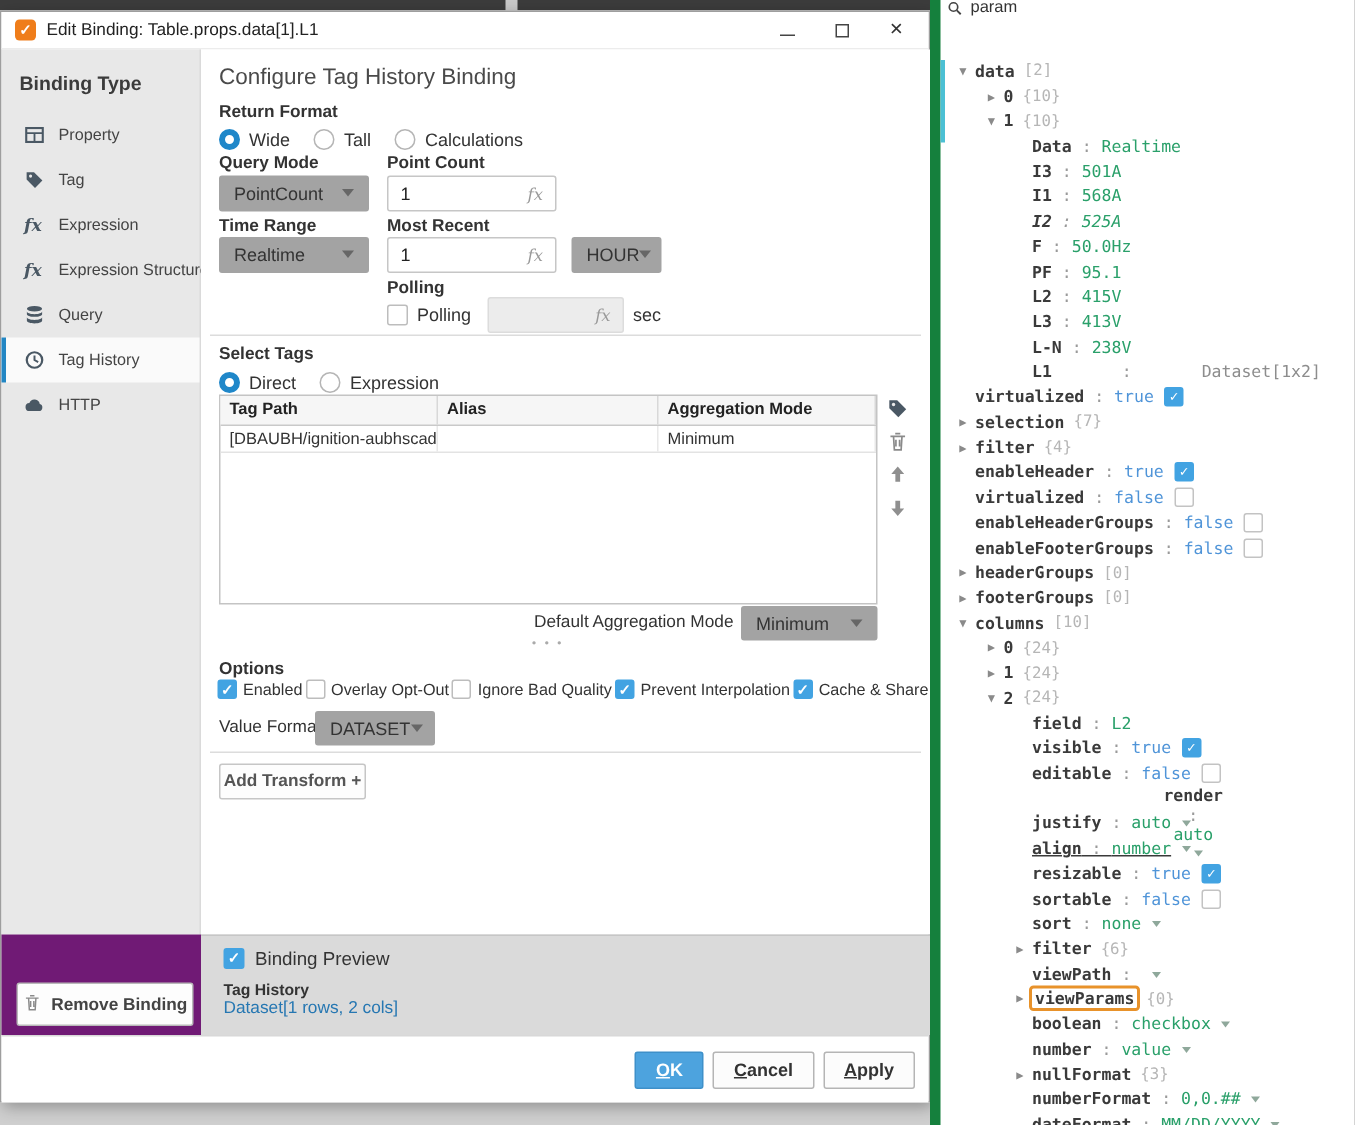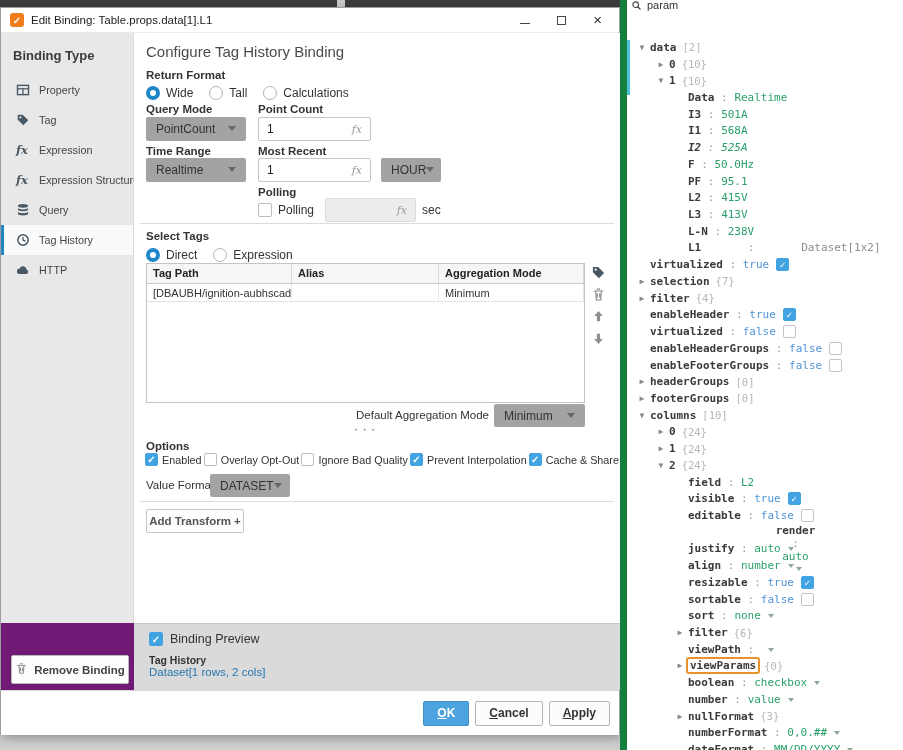--- a/index.html
+++ b/index.html
@@ -527,21 +527,21 @@
           <span class="pcolon"> : </span>
           <span class="v-green">auto</span>
           <span class="ddc"></span>
         </div>
         <div class="trow" style="padding-left: 61px;">
           <span class="pkey">justify</span>
           <span class="pcolon"> : </span>
           <span class="v-green">auto</span>
           <span class="ddc"></span>
         </div>
-        <div class="trow" style="padding-left: 61px;">
+        <div class="trow" style="padding-left: 61px; text-decoration: underline;">
           <span class="pkey">align</span>
           <span class="pcolon"> : </span>
           <span class="v-green">number</span>
           <span class="ddc"></span>
         </div>
         <div class="trow" style="padding-left: 61px;">
           <span class="pkey">resizable</span>
           <span class="pcolon"> : </span>
           <span class="v-blue">true</span>
           <span class="pcb on">✓</span>

